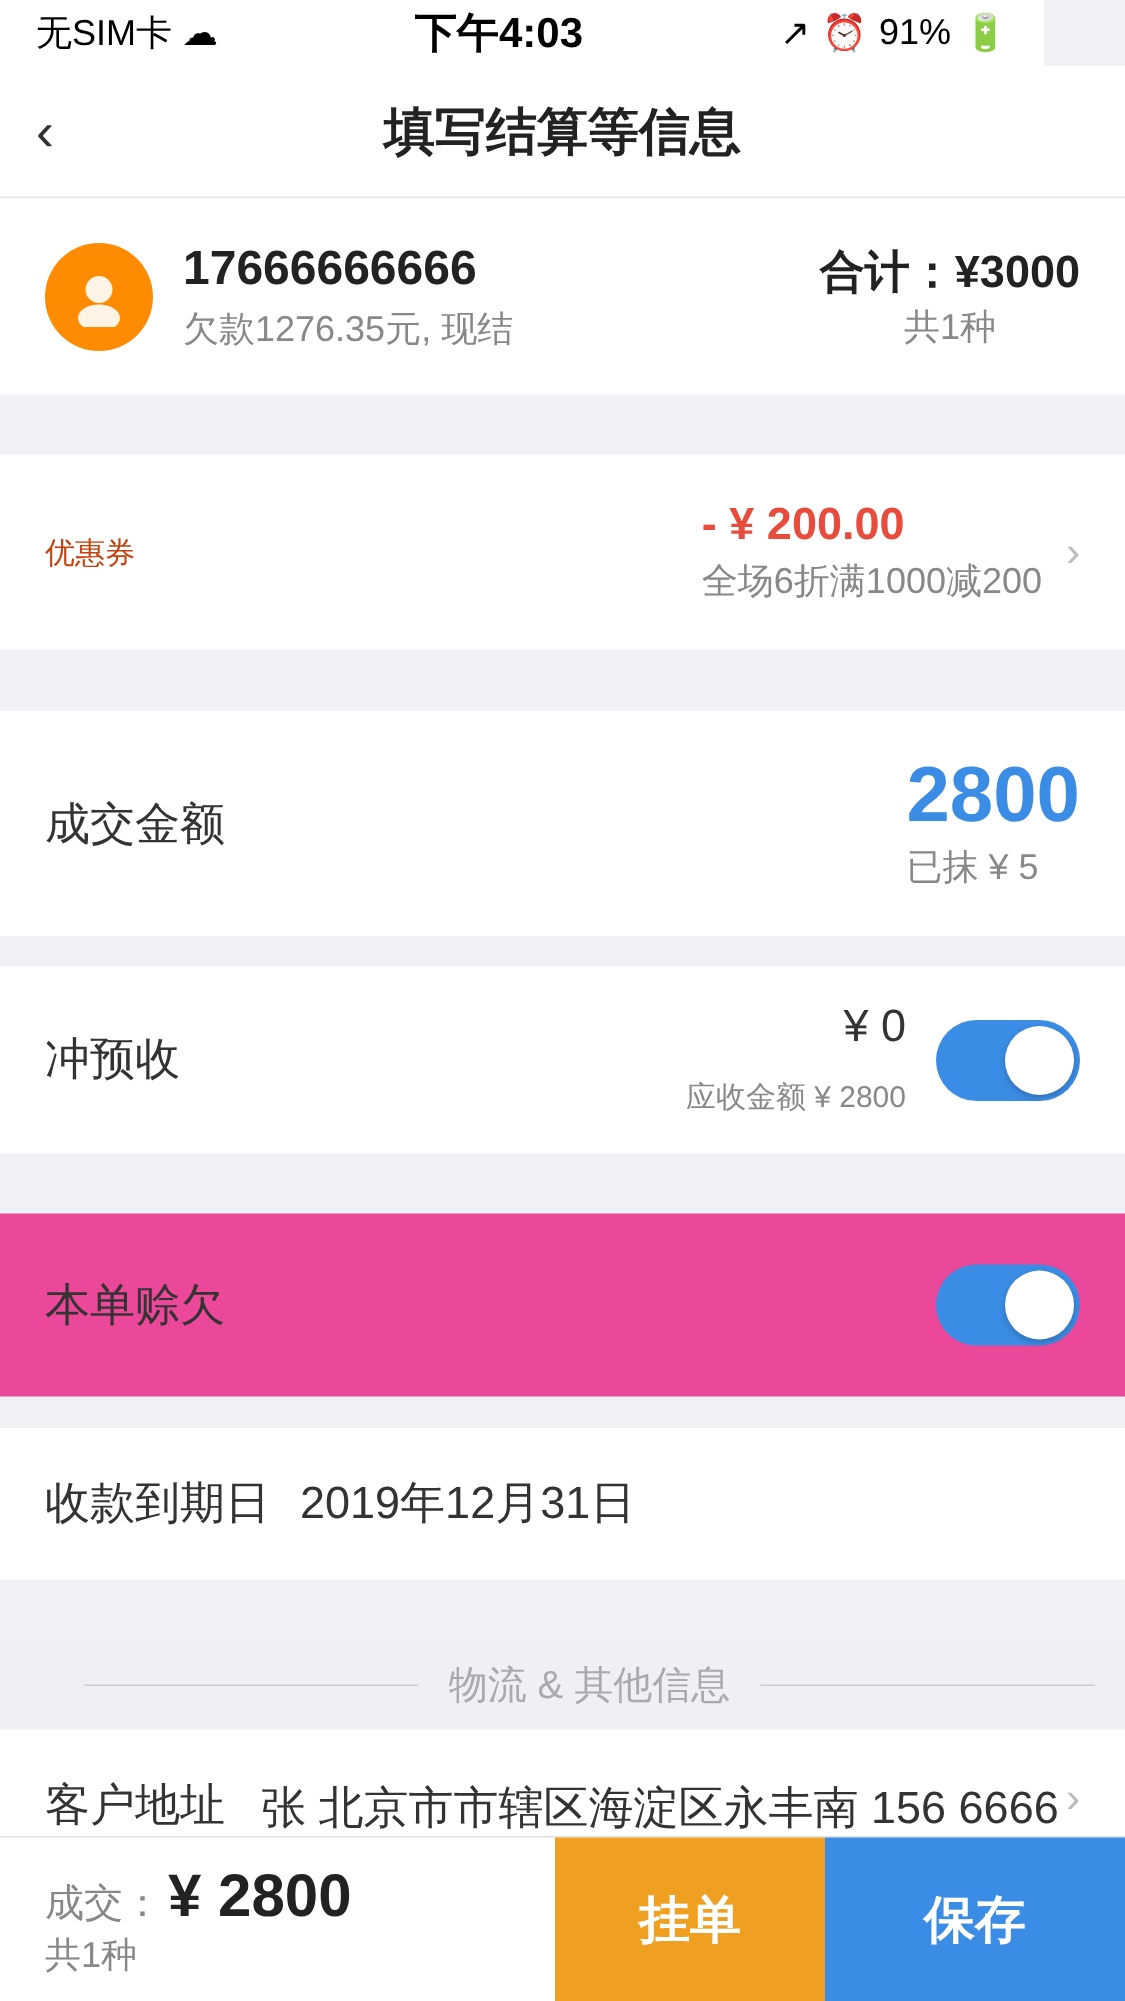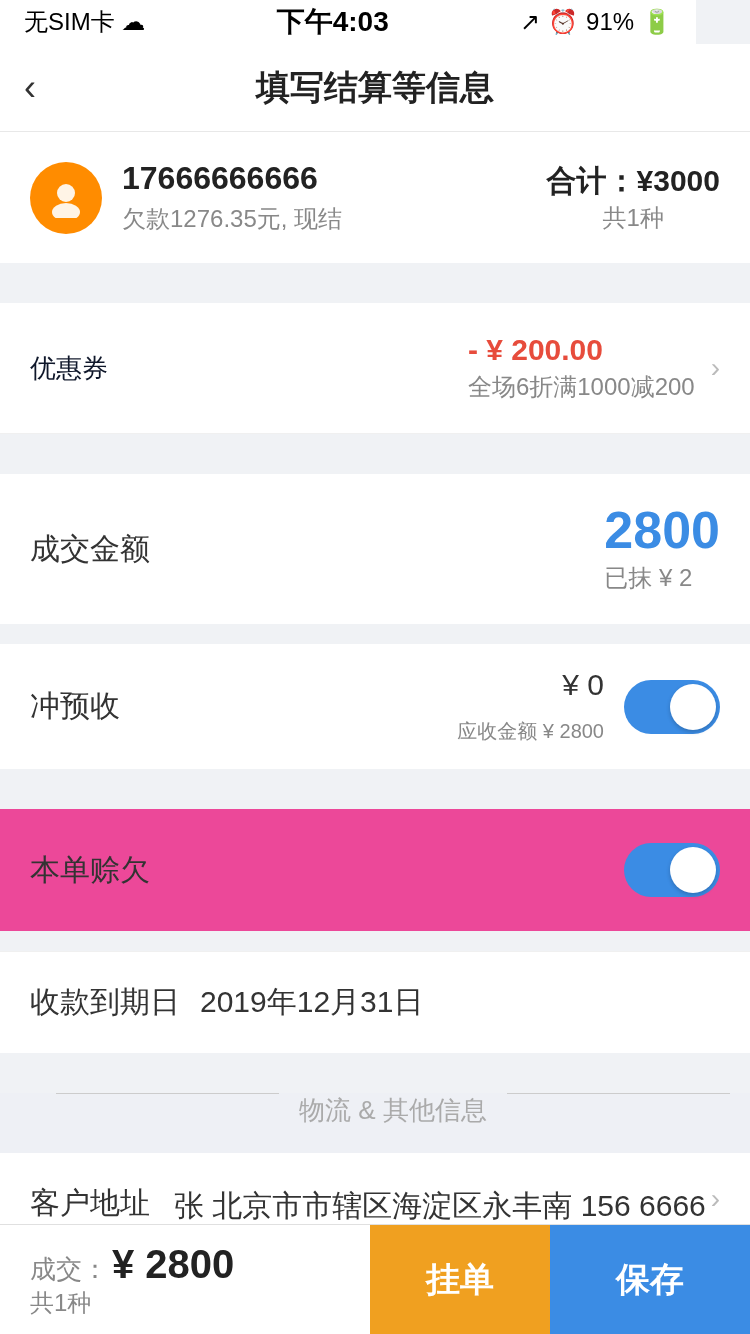--- a/index.html
+++ b/index.html
@@ -87,21 +87,21 @@
 
     
     .row-item {
       background: #fff;
       padding: 30px 30px;
       display: flex;
       align-items: center;
       justify-content: space-between;
       border-bottom: 1px solid #f0f0f0;
     }
-    .row-label { font-size: 26px; color: #0f172a; }
+    .row-label { font-size: 20px; color: #c2410c; }
     .row-right { display: flex; align-items: center; gap: 16px; }
     .row-value-red { font-size: 30px; color: #e74c3c; font-weight: 600; }
     .row-sub { font-size: 24px; color: #888; text-align: right; margin-top: 4px; }
     .chevron { font-size: 28px; color: #bbb; }
 
     
     .deal-amount-row {
       background: #fff;
       padding: 30px 30px;
       display: flex;
@@ -174,21 +174,21 @@
       align-items: center;
     }
     .due-date-label { font-size: 30px; color: #333; margin-right: 20px; }
     .due-date-value { font-size: 30px; color: #333; }
 
     
     .section-divider {
       background: #eef0f5;
       height: 60px;
       display: flex;
-      align-items: flex-start;
+      align-items: center;
       justify-content: center;
       margin: 0;
       padding-left: 36px;
     }
     .section-divider-text { font-size: 26px; color: #aaa; }
     .divider-line {
       flex: 1;
       height: 1px;
       background: #ccc;
       margin: 0 20px;
@@ -304,21 +304,21 @@
   </div>
 </div>
 
 <div class="section-gray-divider"></div>
 
 <div class="deal-amount-row section-white">
   <div class="deal-amount-label">成交金额</div>
   <div class="deal-amount-right">
     <div>
       <div class="deal-amount-value">2800</div>
-      <div class="deal-amount-sub">已抹  ¥ 2</div>
+      <div class="deal-amount-sub">已抹  ¥ 5</div>
     </div>
   </div>
 </div>
 
 <div class="prepay-row section-white">
   <div class="prepay-label">冲预收</div>
   <div class="prepay-right">
     <div class="prepay-info">
       <div class="prepay-amount">¥ 0</div>
       <div class="prepay-sub">应收金额 ¥ 2800</div>

